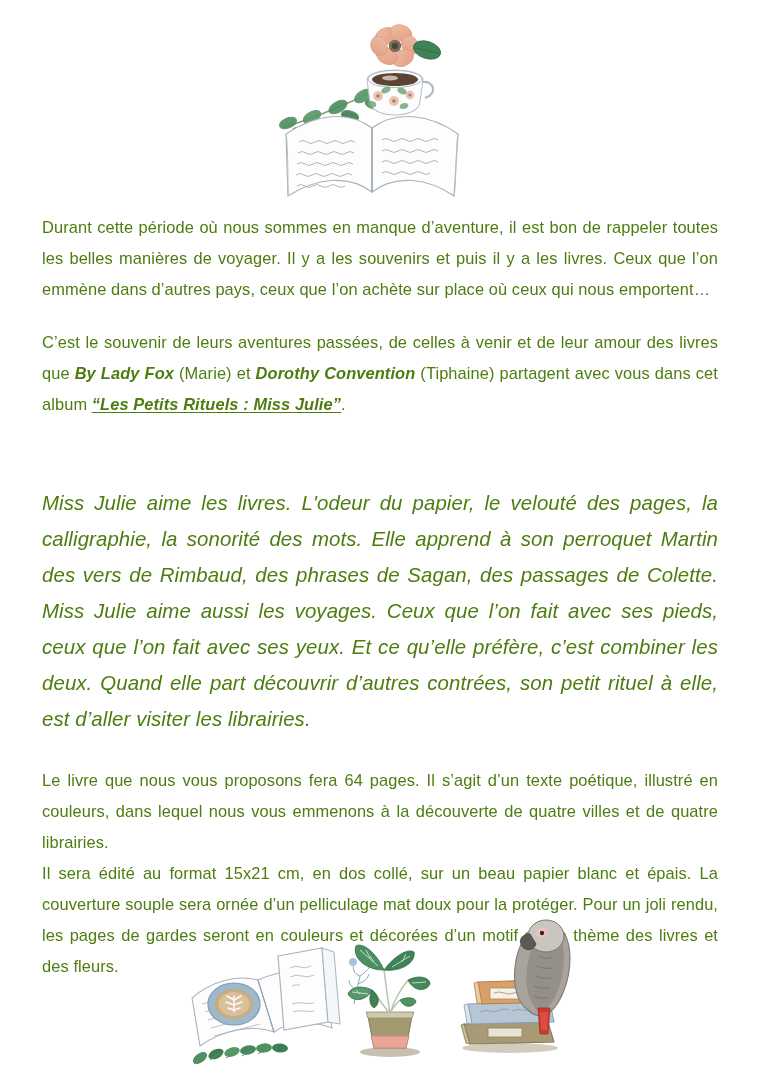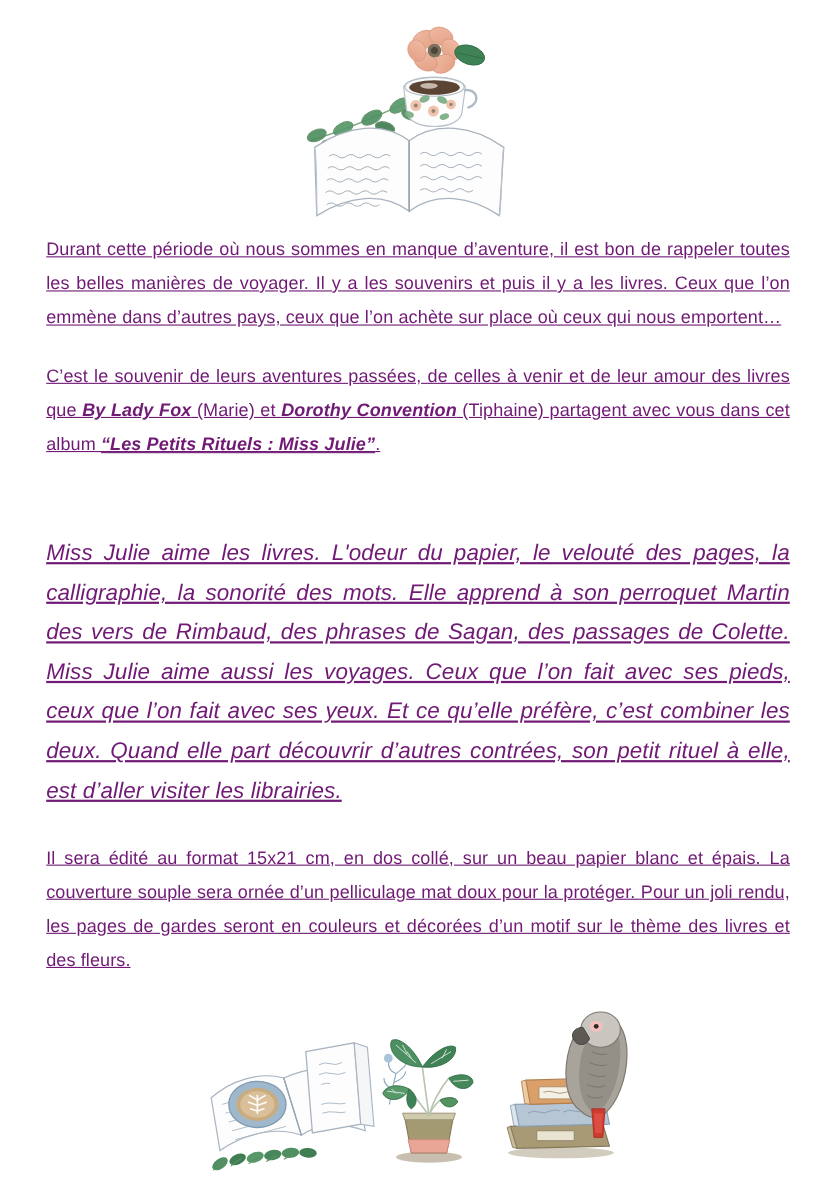--- a/index.html
+++ b/index.html
@@ -49,22 +49,21 @@
     width: 676px;
   }
 
   p {
     margin: 0;
     text-align: justify;
     text-justify: inter-word;
     font-size: 16.4px;
     line-height: 31px;
     letter-spacing: 0.1px;
-    color: #701a75;
-    text-decoration: underline;
+    color: #4d7c0f;
   }
 
   .gap-sm { height: 22px; }
   .gap-md { height: 28px; }
   .gap-lg { height: 30px; }
 
   .para-intro { }
   .para-authors { }
 
   .block-quote p {
@@ -188,20 +187,21 @@
     <p class="para-authors nostretch"><span>C’est le souvenir de leurs aventures passées, de celles à venir et de leur amour des livres que </span><span class="bold-italic">By Lady Fox</span><span> (Marie) et </span><span class="bold-italic">Dorothy Convention</span><span> (Tiphaine) partagent avec vous dans cet album </span><span class="title-album">“Les Petits Rituels : Miss Julie”</span><span>.</span></p>
 
     <div class="gap-lg"></div>
 
     <div class="block-quote">
       <p class="nostretch">Miss Julie aime les livres. L'odeur du papier, le velouté des pages, la calligraphie, la sonorité des mots. Elle apprend à son perroquet Martin des vers de Rimbaud, des phrases de Sagan, des passages de Colette. Miss Julie aime aussi les voyages. Ceux que l’on fait avec ses pieds, ceux que l’on fait avec ses yeux. Et ce qu’elle préfère, c’est combiner les deux. Quand elle part découvrir d’autres contrées, son petit rituel à elle, est d’aller visiter les librairies.</p>
     </div>
 
     <div class="gap-md"></div>
 
+    <p class="nostretch">Le livre que nous vous proposons fera 64 pages. Il s’agit d’un texte poétique, illustré en couleurs, dans lequel nous vous emmenons à la découverte de quatre villes et de quatre librairies.</p>
 
     <p class="nostretch">Il sera édité au format 15x21 cm, en dos collé, sur un beau papier blanc et épais. La couverture souple sera ornée d’un pelliculage mat doux pour la protéger. Pour un joli rendu, les pages de gardes seront en couleurs et décorées d’un motif sur le thème des livres et des fleurs.</p>
   </div>
 
   <div class="illo-bottom">
     <svg viewBox="0 0 396 160" xmlns="http://www.w3.org/2000/svg">
 
       <g>
 
         <path d="M10 86 C28 70 54 62 76 68 L92 120 C70 112 40 118 18 134 Z" fill="#fdfdfd" stroke="#a8b4c0" stroke-width="1.1"></path>

